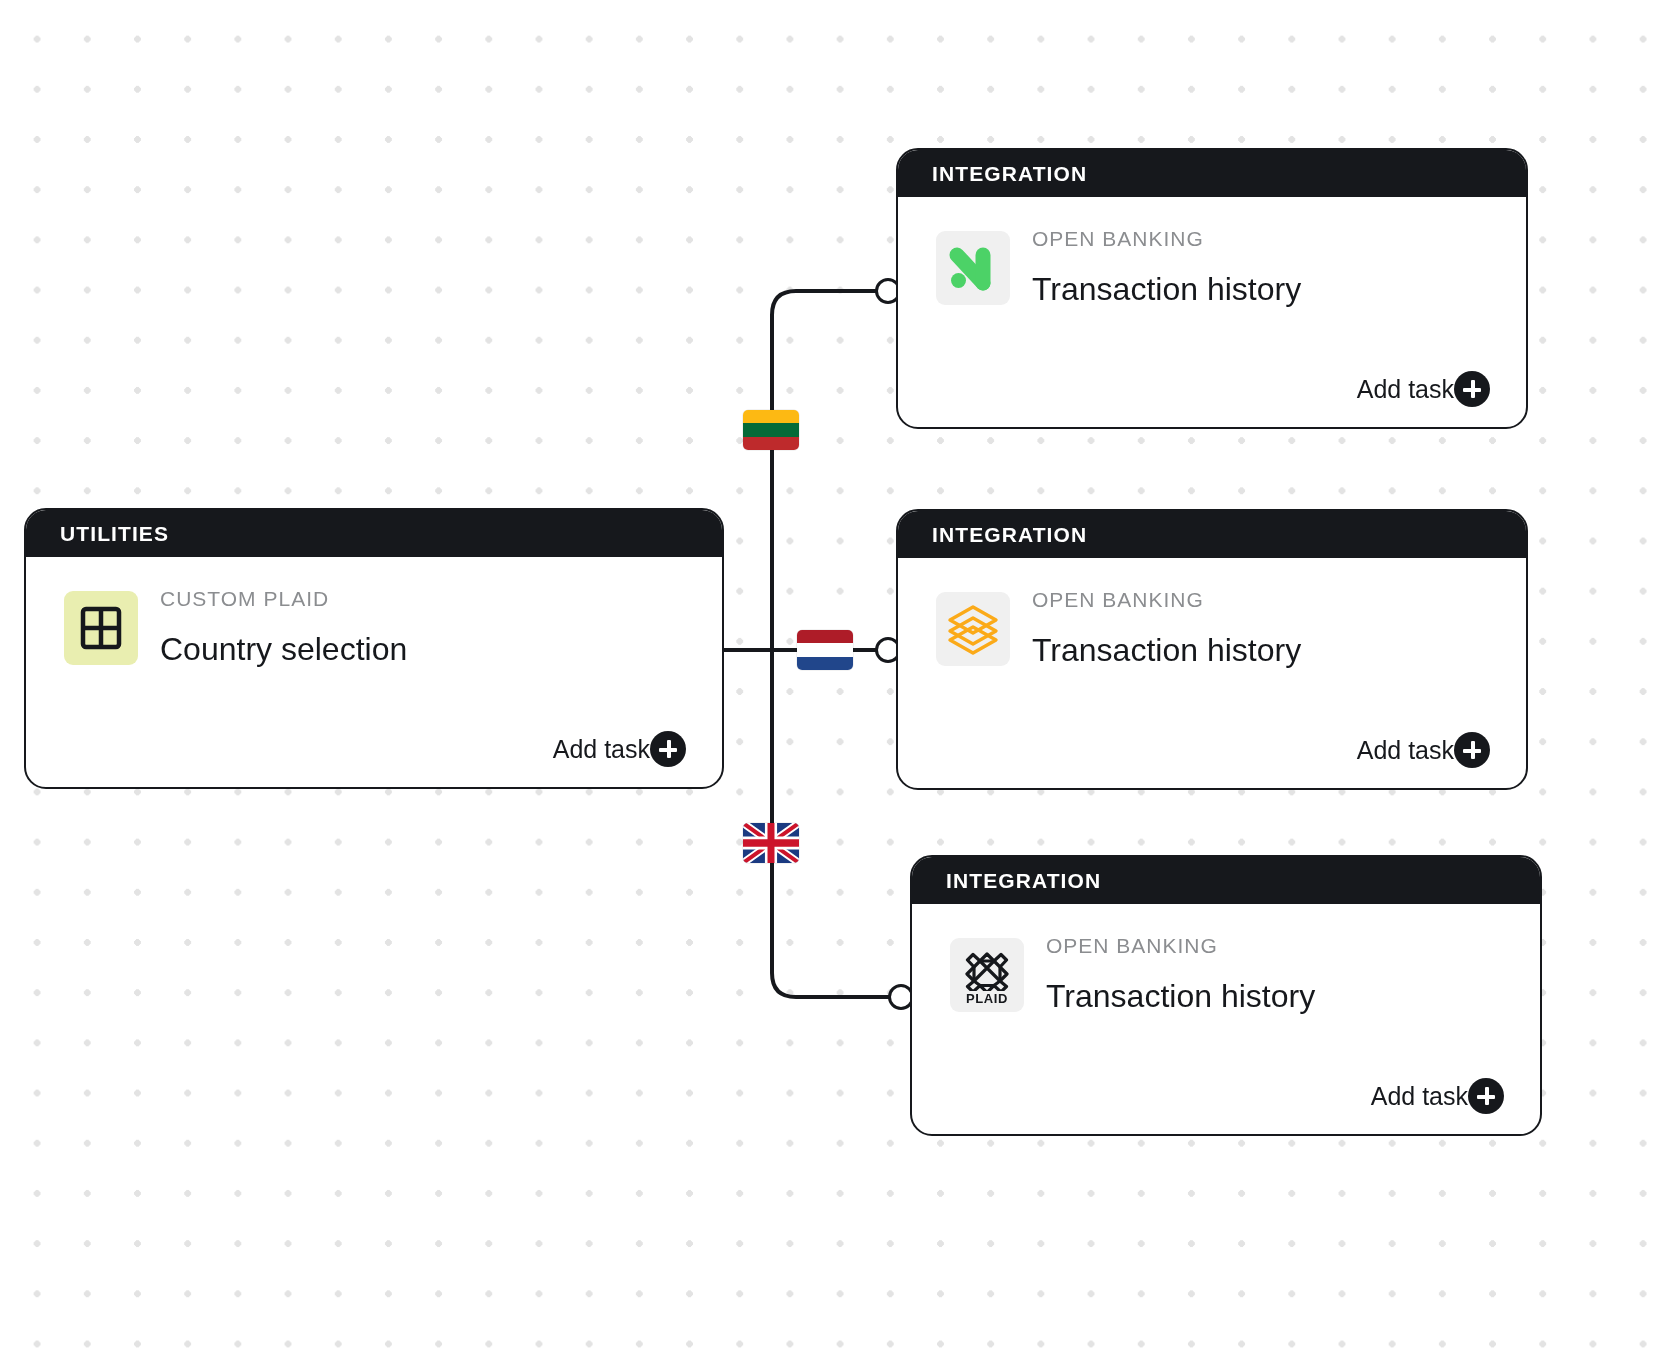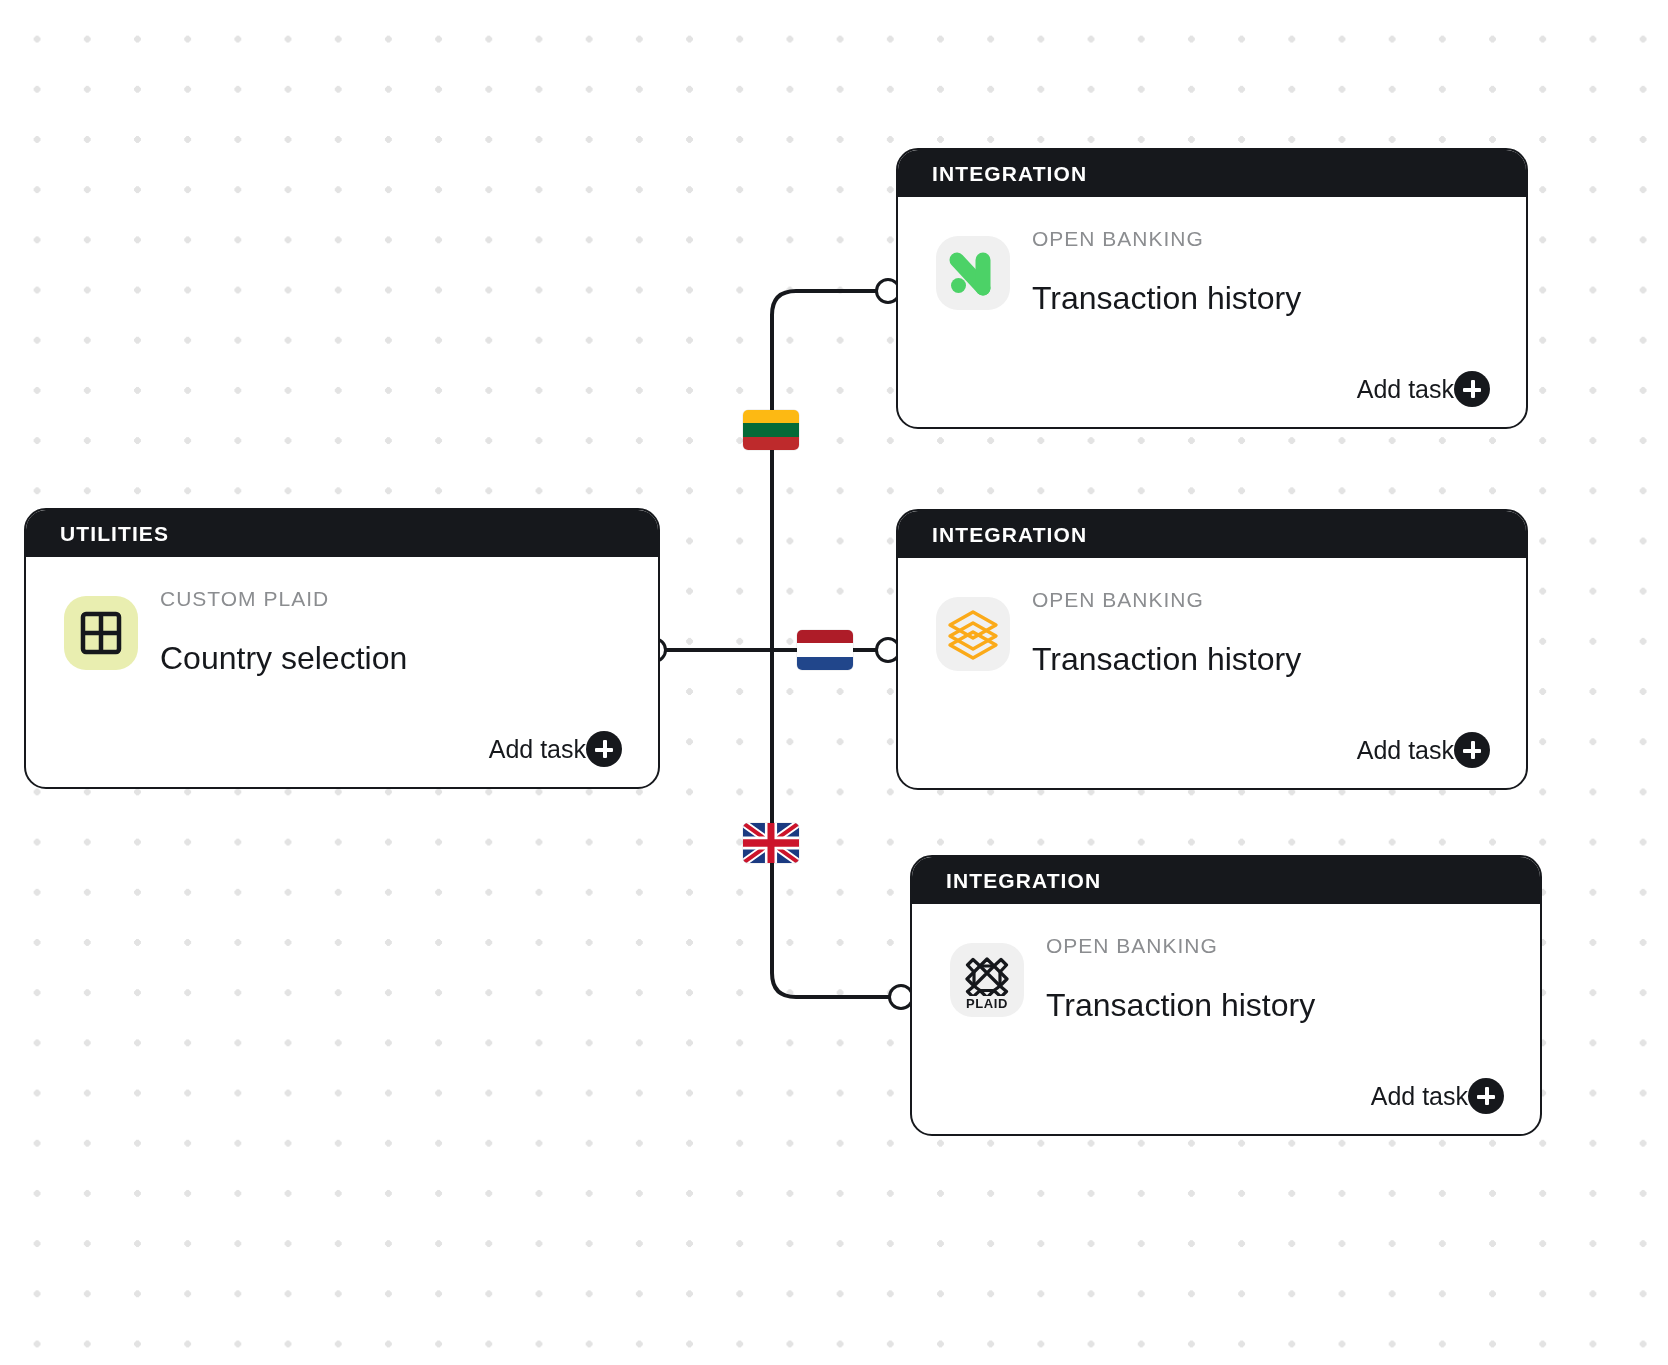--- a/index.html
+++ b/index.html
@@ -45,28 +45,28 @@
     box-sizing:border-box;
   }
   .row{
     display:flex;
     align-items:center;
     gap:22px;
     padding:30px 0 0 38px;
   }
   .tile{
     width:74px;height:74px;
-    border-radius:22px;
+    border-radius:9px;
     flex:0 0 auto;
     display:flex;align-items:center;justify-content:center;
     position:relative;
   }
   .tile-grey{background:#f0f0f0;}
   .tile-lime{background:#e9eeb0;}
-  .labels{display:flex;flex-direction:column;gap:11px;}
+  .labels{display:flex;flex-direction:column;gap:2px;}
   .kicker{
     font-size:21px;
     letter-spacing:1.0px;
     color:#8b8d90;
     font-weight:normal;
     line-height:24px;
   }
   .title{
     font-size:32px;
     color:#16181c;
@@ -156,21 +156,21 @@
 <div class="flag" style="left:743px;top:823px;">
   <svg viewBox="0 0 60 40" width="56" height="40" preserveAspectRatio="none">
     <rect width="60" height="40" fill="#1b3a81"></rect>
     <path d="M0,0 L60,40 M60,0 L0,40" stroke="#ffffff" stroke-width="8"></path>
     <path d="M0,0 L60,40 M60,0 L0,40" stroke="#cc142b" stroke-width="4"></path>
     <path d="M30,0 V40 M0,20 H60" stroke="#ffffff" stroke-width="13"></path>
     <path d="M30,0 V40 M0,20 H60" stroke="#cc142b" stroke-width="7.5"></path>
   </svg>
 </div>
 
-<div class="card" style="left:24px;top:508px;width:636px;height:281px;">
+<div class="card" style="left:24px;top:508px;width:700px;height:281px;">
   <div class="card-header">UTILITIES</div>
   <div class="card-body">
     <div class="row">
       <div class="tile tile-lime">
         <svg width="44" height="44" viewBox="0 0 44 44">
           <rect x="4" y="3" width="36" height="38" rx="3" fill="none" stroke="#16181c" stroke-width="4.5"></rect>
           <path d="M22 3 V41 M4 22 H40" stroke="#16181c" stroke-width="4.5"></path>
         </svg>
       </div>
       <div class="labels">

